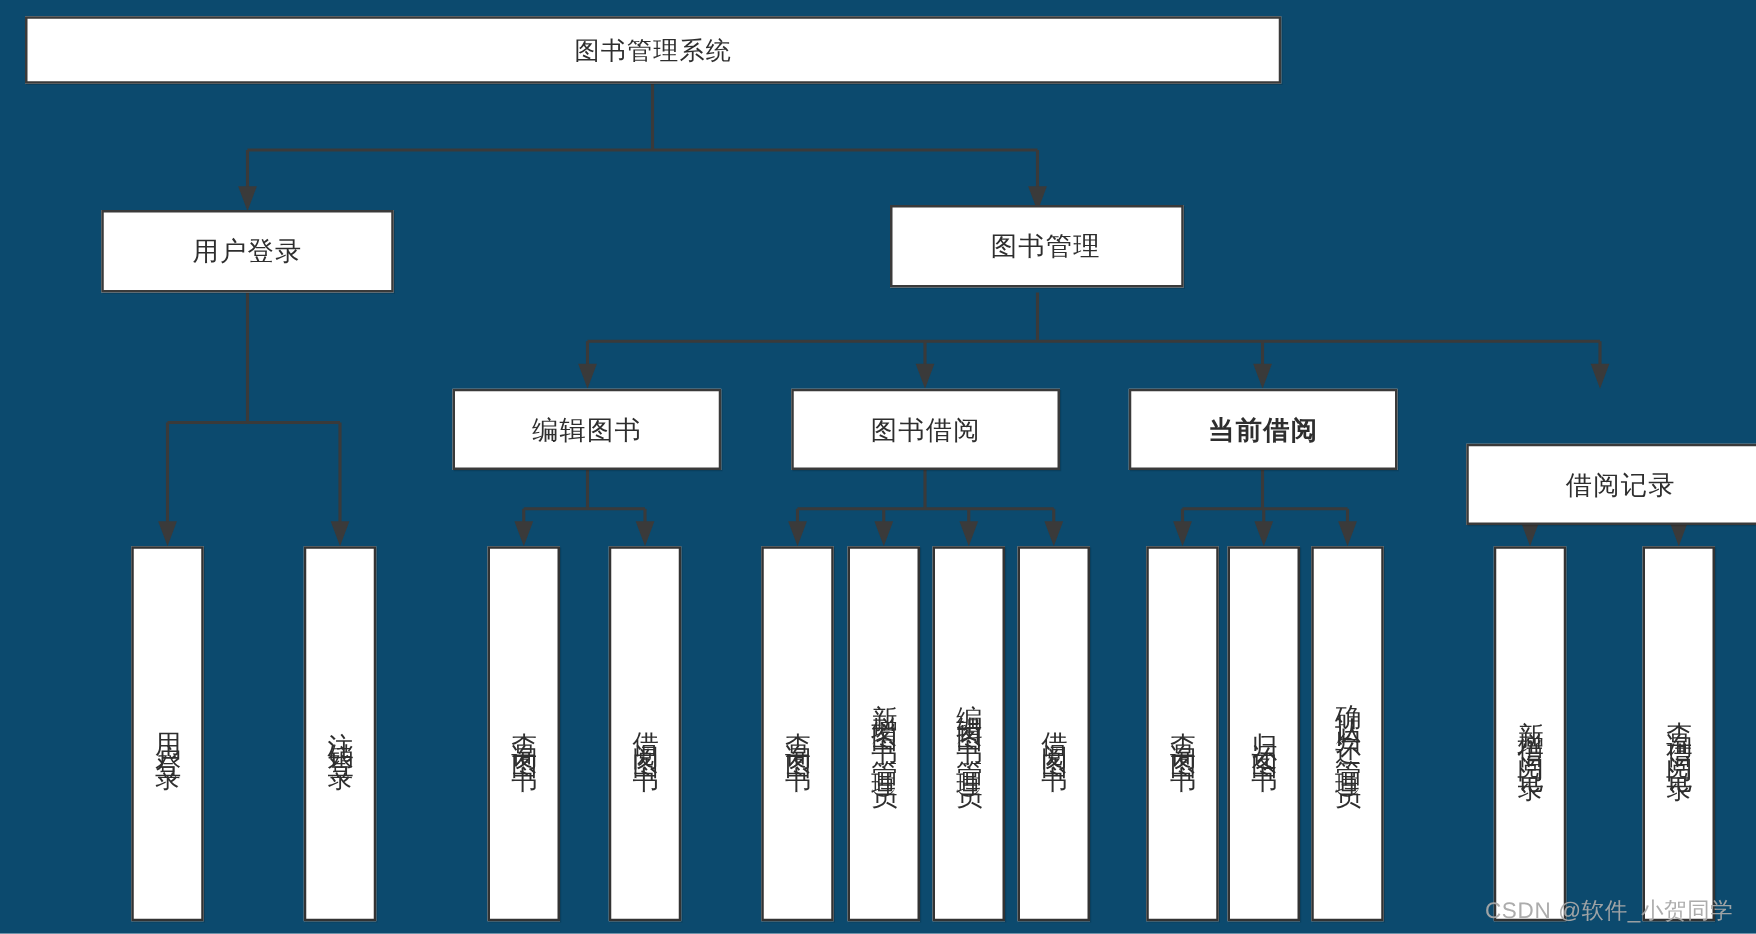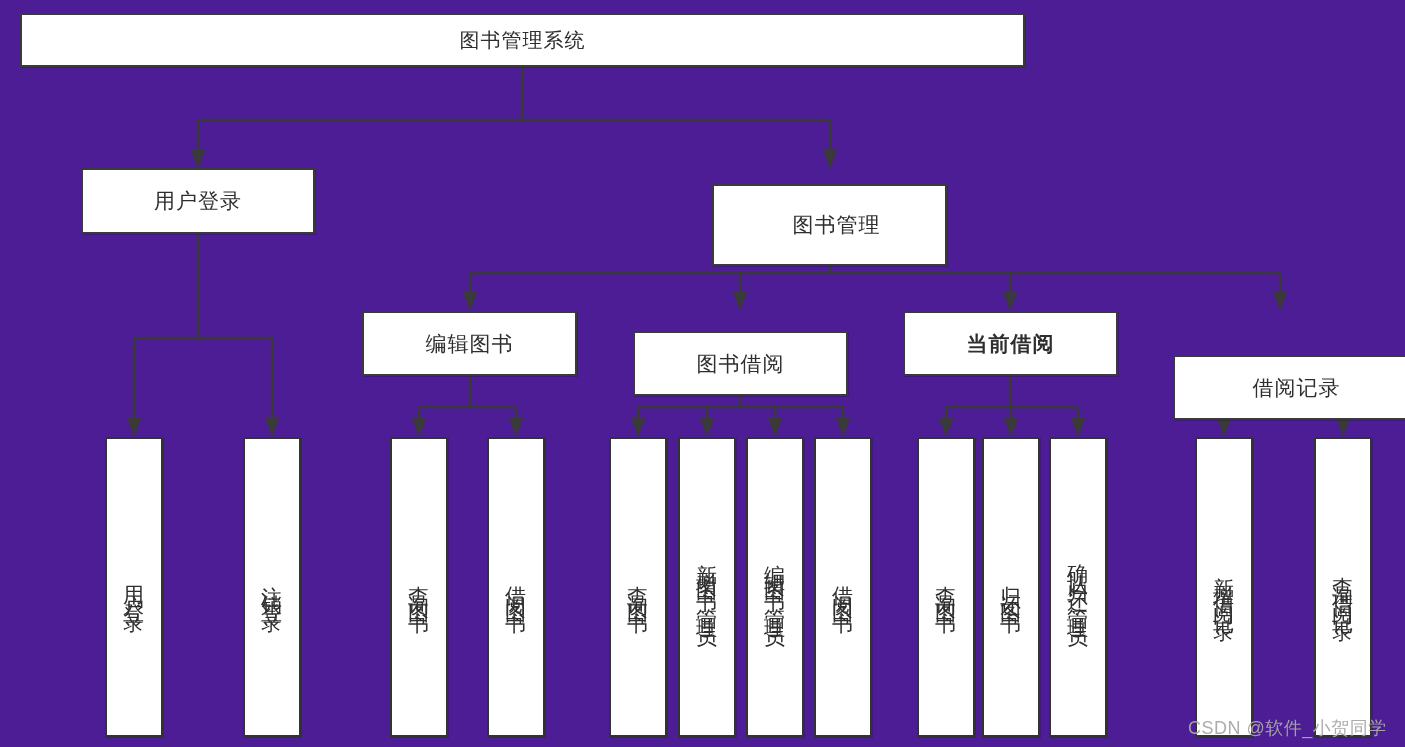--- a/index.html
+++ b/index.html
@@ -1,17 +1,17 @@
 <!DOCTYPE html>
 <html><head>
 <meta charset="utf-8">
 <style>
   html,body{margin:0;padding:0;background:#ffffff;}
   body{font-family:"Liberation Sans","DejaVu Sans",sans-serif;}
-  #canvas{position:relative;width:1405px;height:747px;background:#4c1d95;overflow:hidden;}
+  #canvas{position:relative;width:1405px;height:747px;background:#0c4a6e;overflow:hidden;}
   #wires{position:absolute;left:0;top:0;width:1405px;height:747px;}
   .hbox{
     position:absolute;
     background:#ffffff;
     border:2.5px solid #3a3a3a;
     display:flex;align-items:center;justify-content:center;
     color:#2e2e2e;
     box-sizing:border-box;
     box-shadow:1px 1px 0 rgba(0,0,0,0.15);
   }
@@ -89,28 +89,28 @@
     </g>
   </svg>
 
   <div class="hbox root-box" style="left:20px;top:13px;width:1005px;height:54px;">
     <span>图书管理系统</span>
   </div>
 
   <div class="hbox l2-box" style="left:81px;top:168px;width:234px;height:66px;">
     <span>用户登录</span>
   </div>
-  <div class="hbox l2-box" style="left:712px;top:184px;width:235px;height:82px;padding-left:14px;">
+  <div class="hbox l2-box" style="left:712px;top:164px;width:235px;height:66px;padding-left:14px;">
     <span>图书管理</span>
   </div>
 
   <div class="hbox l3-box" style="left:362px;top:311px;width:215px;height:65px;">
     <span>编辑图书</span>
   </div>
-  <div class="hbox l3-box" style="left:633px;top:311px;width:215px;height:65px;margin-top:20px;">
+  <div class="hbox l3-box" style="left:633px;top:311px;width:215px;height:65px;">
     <span>图书借阅</span>
   </div>
   <div class="hbox l3-box" style="left:903px;top:311px;width:215px;height:65px;font-weight:bold;">
     <span>当前借阅</span>
   </div>
   <div class="hbox l3-box" style="left:1173px;top:311px;width:247px;height:65px;margin-top:44px;">
     <span>借阅记录</span>
   </div>
 
   <div class="vbox" style="left:105px;">

